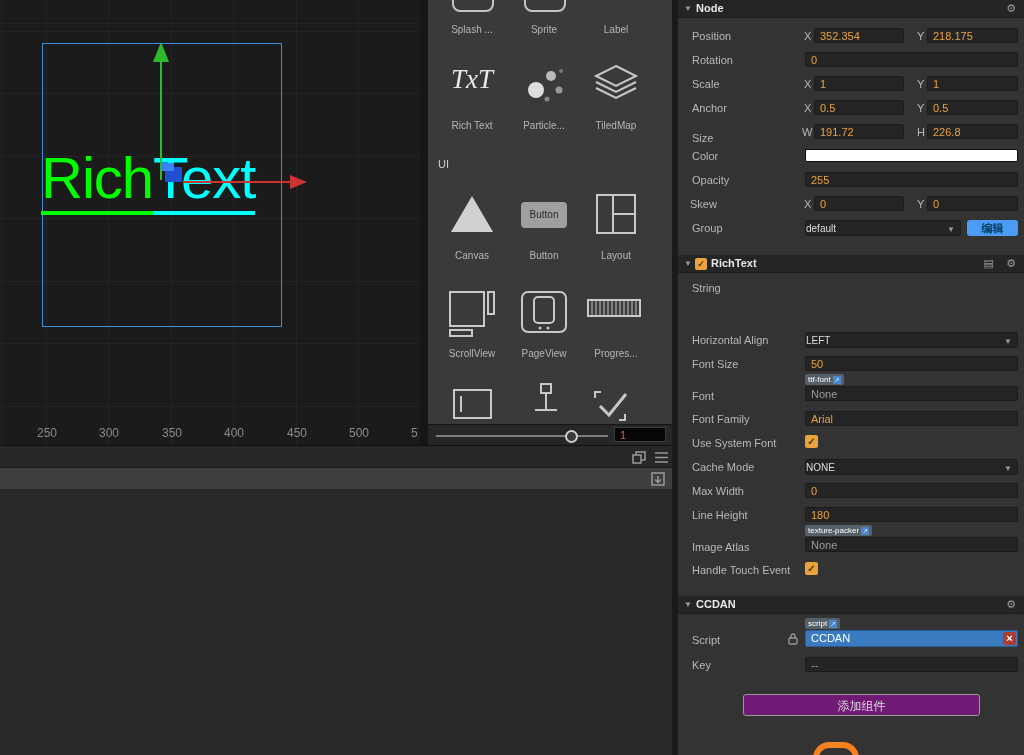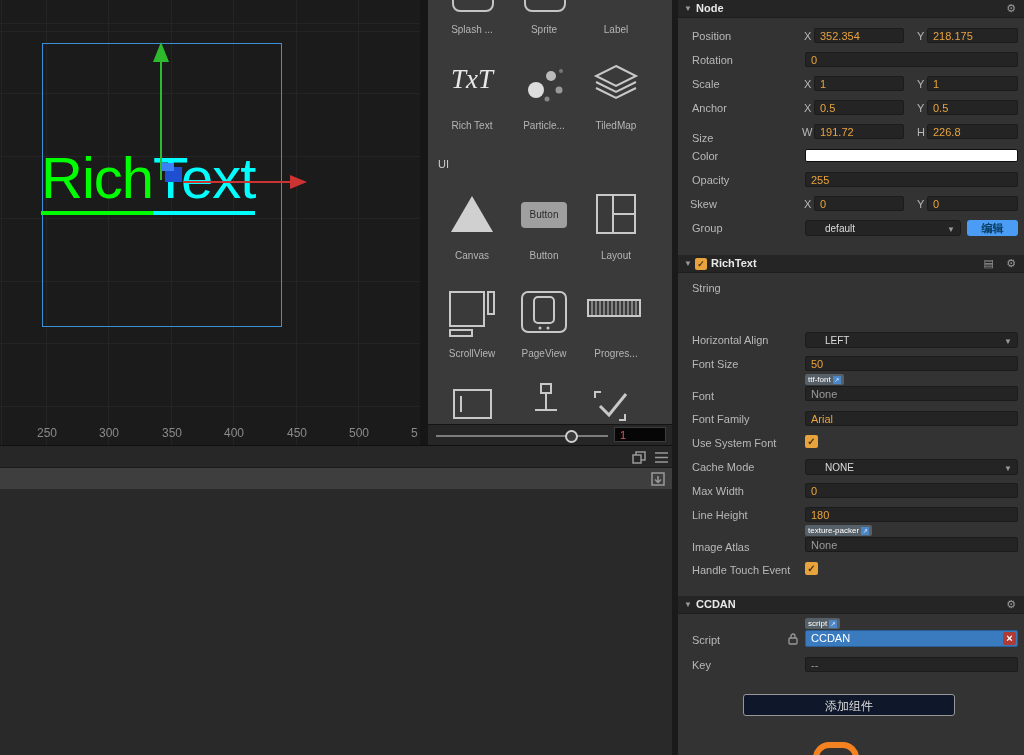--- a/index.html
+++ b/index.html
@@ -40,32 +40,32 @@
   .inspector{position:absolute;left:678px;top:0;width:346px;height:755px;background:#333333;overflow:hidden;}
   .sechdr{position:absolute;left:0;width:346px;height:18px;background:#252525;border-bottom:1px solid #1d1d1d;box-sizing:border-box;}
   .tri{position:absolute;left:6px;top:4px;font-size:8px;color:#999;}
   .sectitle{position:absolute;top:2px;font-size:11px;font-weight:bold;color:#e8e8e8;}
   .gear{position:absolute;right:8px;top:2px;font-size:11px;color:#9a9a9a;}
   .dococon{position:absolute;right:30px;top:2px;font-size:11px;color:#9a9a9a;}
   .plabel{position:absolute;font-size:11px;color:#b8b8b8;}
   .axis{position:absolute;font-size:11px;color:#b8b8b8;}
   .fld{position:absolute;height:15px;background:#242424;border:1px solid #1b1b1b;border-radius:2px;font-size:11px;color:#e8a33d;line-height:15px;padding:0 5px;box-sizing:border-box;overflow:hidden;white-space:nowrap;}
   .fld.gray{color:#9a9a9a;}
-  .dropdown{position:absolute;height:16px;background:#242424;border:1px solid #1b1b1b;border-radius:3px;font-size:10px;color:#dddddd;line-height:16px;padding:0 19px;box-sizing:border-box;}
+  .dropdown{position:absolute;height:16px;background:#242424;border:1px solid #1b1b1b;border-radius:3px;font-size:10px;color:#dddddd;line-height:16px;padding:0 0;box-sizing:border-box;}
   .dropdown .darrow{position:absolute;right:5px;top:1px;font-size:8px;color:#999;}
   .colorbar{position:absolute;left:127px;top:149px;width:213px;height:13px;background:#ffffff;border:1px solid #0e0e0e;border-radius:2px;box-sizing:border-box;}
   .chk{position:absolute;width:13px;height:13px;background:#e8a33d;border-radius:2px;color:#4a3413;font-size:10px;font-weight:bold;line-height:13px;text-align:center;}
   .chk-hdr{position:absolute;left:17px;top:3px;width:12px;height:12px;background:#e8a33d;border-radius:2px;color:#4a3413;font-size:9px;font-weight:bold;line-height:12px;text-align:center;}
   .editbtn{position:absolute;left:289px;top:220px;width:51px;height:16px;background:#4a9cf5;border-radius:3px;color:#0a3d62;font-size:11px;font-weight:bold;text-align:center;line-height:16px;}
   .txtarea{position:absolute;left:127px;top:278px;width:213px;height:40px;background:#242424;border:1px solid #1b1b1b;border-radius:2px;font-family:"DejaVu Sans Mono",monospace;font-size:9px;color:#e8a33d;line-height:13px;padding:3px 4px;box-sizing:border-box;}
   .tag{position:absolute;font-size:8px;background:#566069;color:#fff;border-radius:2px;padding:1px 3px;line-height:9px;white-space:nowrap;}
   .ext{display:inline-block;width:8px;height:8px;background:#4a86c8;color:#fff;font-size:6px;line-height:8px;text-align:center;vertical-align:middle;margin-left:2px;}
   .scriptfld{position:absolute;left:127px;top:630px;width:213px;height:17px;background:#3a7bbf;border:1px solid #2a5d93;border-radius:2px;box-sizing:border-box;font-size:11px;color:#ffffff;line-height:15px;padding:0 5px;}
   .xbtn{position:absolute;right:1px;top:1px;width:13px;height:13px;background:#b03a34;color:#fff;font-size:11px;font-weight:bold;line-height:13px;text-align:center;border-radius:2px;}
-  .addbtn{position:absolute;left:65px;top:694px;width:212px;height:22px;background:#0f172a;border:1px solid #979797;border-radius:3px;color:#dddddd;font-size:12px;text-align:center;line-height:22px;box-sizing:border-box;}
+  .addbtn{position:absolute;left:65px;top:694px;width:237px;height:22px;background:#701a75;border:1px solid #979797;border-radius:3px;color:#dddddd;font-size:12px;text-align:center;line-height:22px;box-sizing:border-box;}
   .logo-arc{position:absolute;left:135px;top:742px;width:46px;height:16px;border:6px solid #f58220;border-bottom:none;border-radius:24px 24px 0 0;box-sizing:border-box;}
   svg{display:block;}
 </style>
 </head>
 <body>
 
 <div class="app">
 
   <div class="scene">
     <div class="sel-rect"></div>

